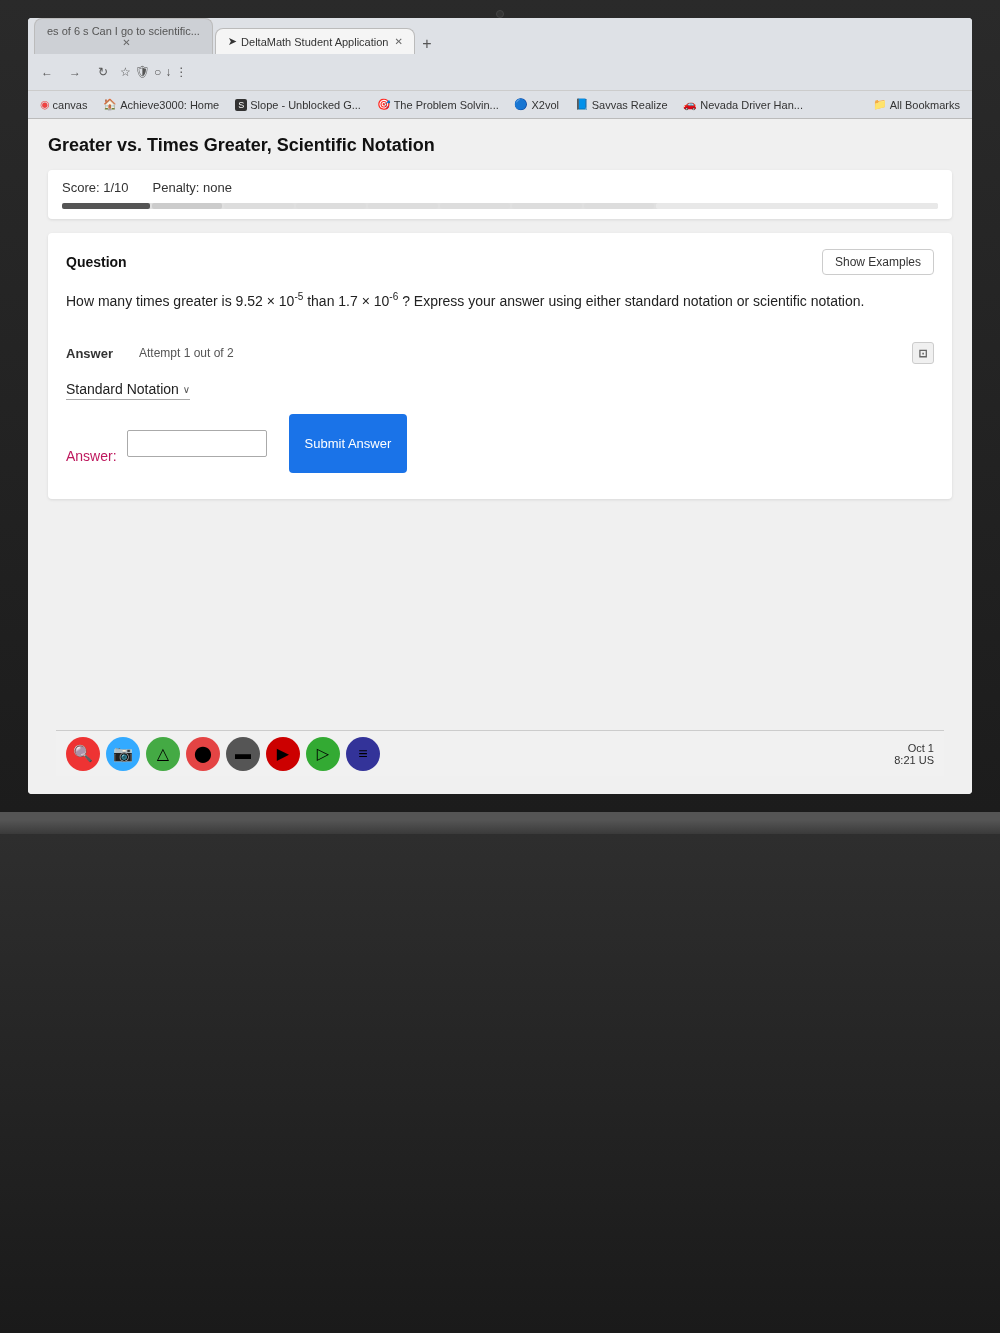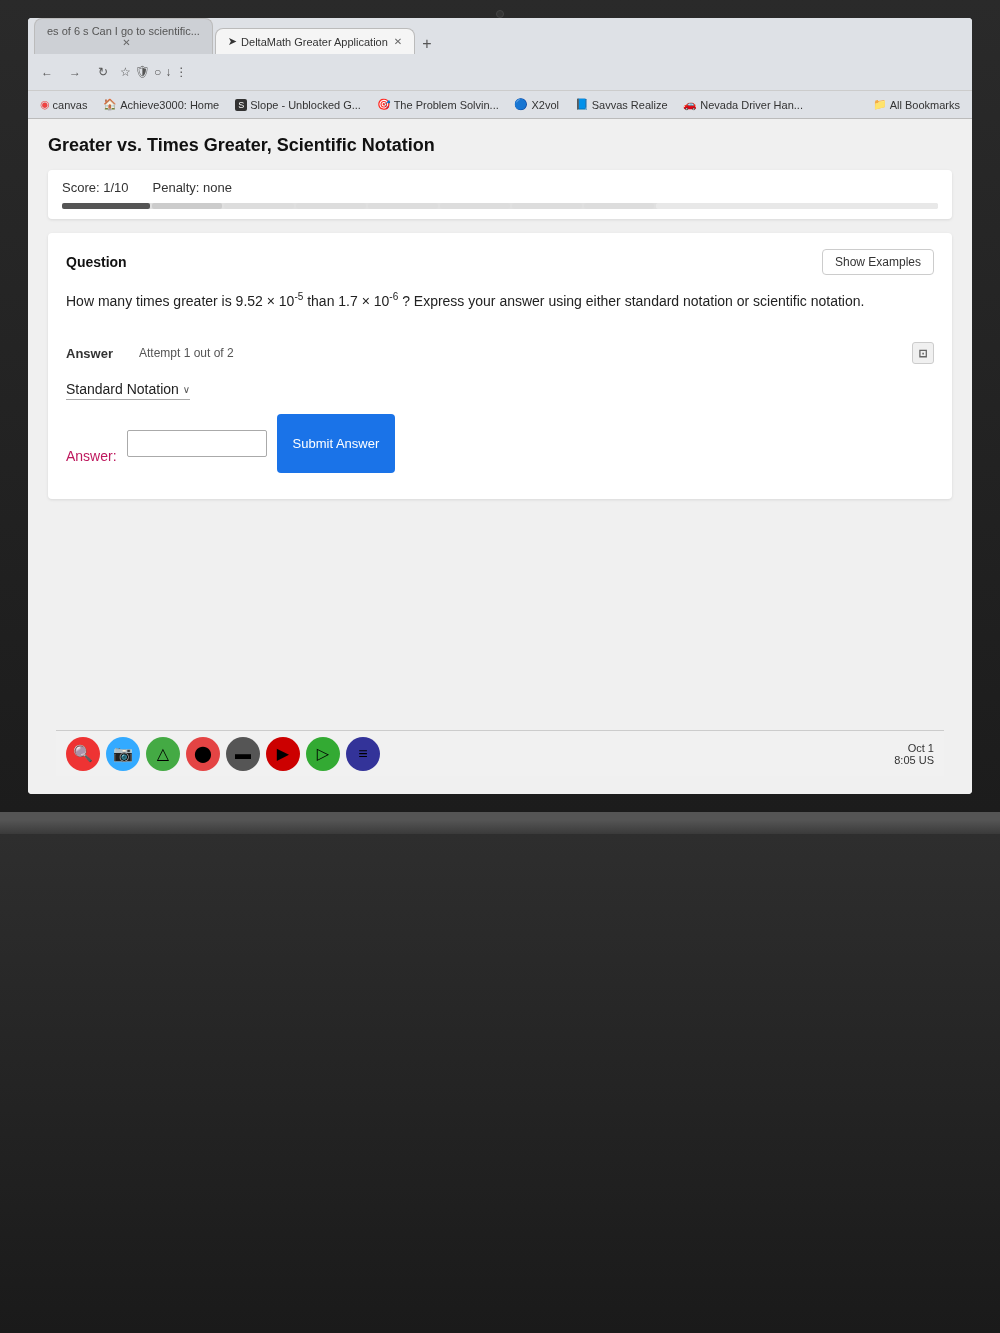--- a/index.html
+++ b/index.html
@@ -315,20 +315,21 @@
     }
 
     .submit-btn {
       background: #1a73e8;
       color: white;
       border: none;
       border-radius: 4px;
       padding: 22px 16px;
       font-size: 13px;
       cursor: pointer;
+      margin-left: 12px;
     }
 
     
     .taskbar {
       position: absolute;
       bottom: 18px;
       left: 28px;
       right: 28px;
       height: 46px;
       background: rgba(240,240,240,0.95);
@@ -407,21 +408,21 @@
 
     <div class="browser-chrome">
 
       <div class="tab-bar">
         <div class="tab inactive">
           <span>es of 6 s Can I go to scientific...</span>
           <span class="tab-close">✕</span>
         </div>
         <div class="tab">
           <span style="margin-right:4px; font-size:11px;">➤</span>
-          <span>DeltaMath Greater Application</span>
+          <span>DeltaMath Student Application</span>
           <span class="tab-close">✕</span>
         </div>
         <div style="width:20px; height:20px; display:flex; align-items:center; justify-content:center; font-size:16px; color:#555; cursor:pointer;">+</div>
       </div>
 
       <div class="address-bar">
         <div class="nav-btn">←</div>
         <div class="nav-btn">→</div>
         <div class="nav-btn">↻</div>
         <div class="addr-icons">
@@ -531,21 +532,21 @@
       <div class="taskbar-icon" style="background:#3af;">📷</div>
       <div class="taskbar-icon" style="background:#4a4;">△</div>
       <div class="taskbar-icon" style="background:#e44444; border-radius:50%;">⬤</div>
       <div class="taskbar-icon" style="background:#555;">▬</div>
       <div class="taskbar-icon" style="background:#c00;">▶</div>
       <div class="taskbar-icon" style="background:#3a3;">▷</div>
       <div class="taskbar-icon" style="background:#339;">≡</div>
       <div class="taskbar-spacer"></div>
       <div class="taskbar-time">
         <div>Oct 1</div>
-        <div>8:05 US</div>
+        <div>8:21 US</div>
       </div>
     </div>
 
   </div>
 </div>
 
 <div class="laptop-hinge"></div>
 
 <div class="laptop-base">
 

